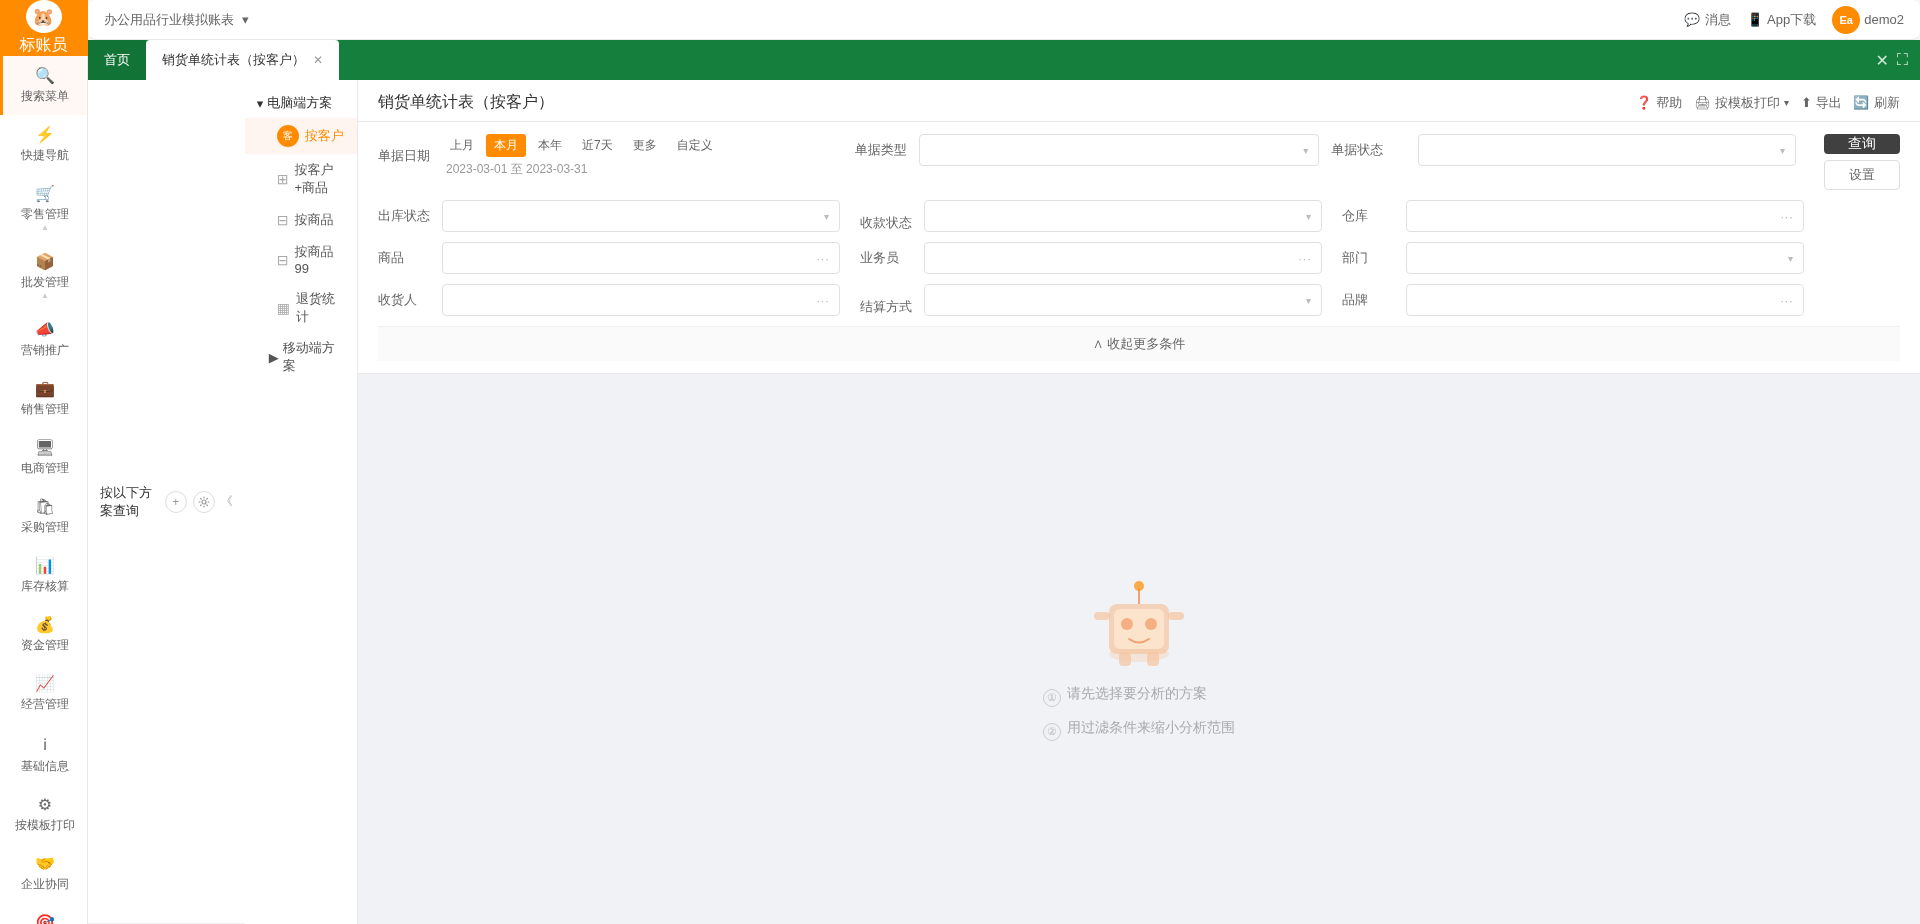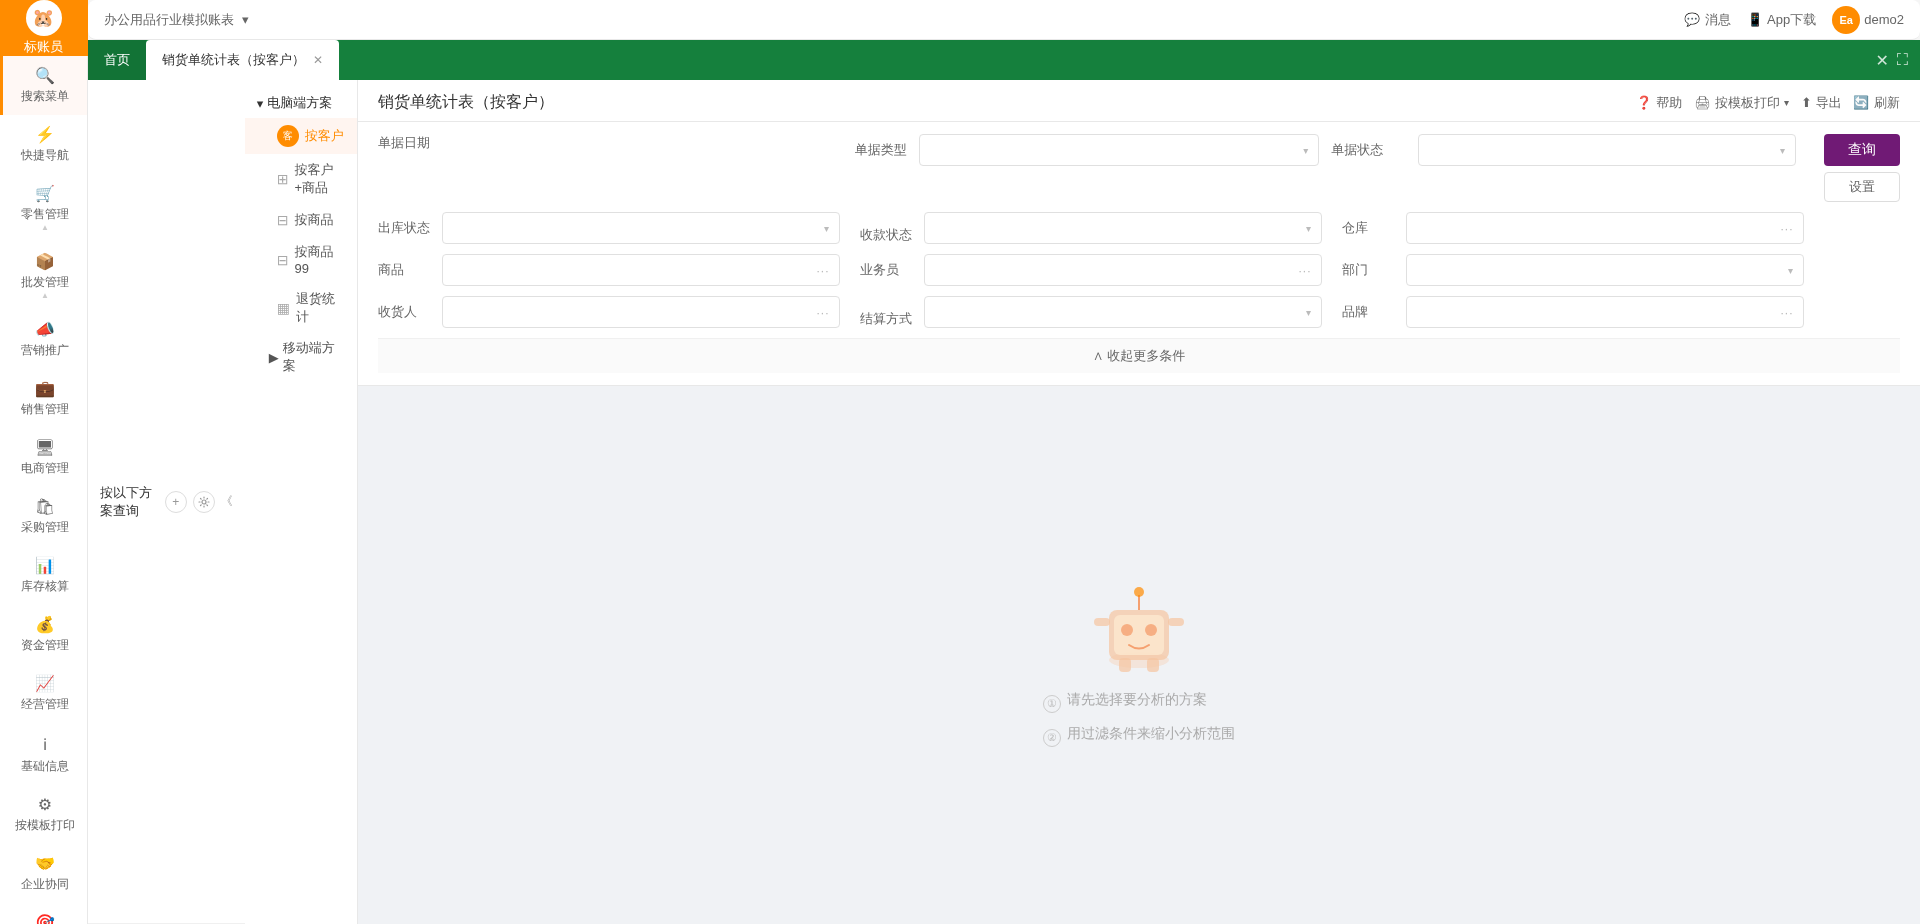--- a/index.html
+++ b/index.html
@@ -3,21 +3,21 @@
   <meta charset="utf-8">
   <style>
     * { margin: 0; padding: 0; box-sizing: border-box; }
     body { font-family: 'Microsoft YaHei', Arial, sans-serif; font-size: 13px; background: #f5f5f5; width: 1920px; height: 924px; overflow: hidden; display: flex; }
 
     
     .sidebar { width: 88px; background: #fff; display: flex; flex-direction: column; align-items: center; border-right: 1px solid #e8e8e8; flex-shrink: 0; }
     .sidebar-logo { width: 88px; height: 56px; background: #ff8c00; display: flex; flex-direction: column; align-items: center; justify-content: center; }
     .sidebar-logo-icon { width: 36px; height: 36px; background: #fff; border-radius: 50%; display: flex; align-items: center; justify-content: center; }
     .sidebar-logo-icon span { font-size: 18px; }
-    .sidebar-logo-text { font-size: 13px; color: #fff; margin-top: 2px; }
+    .sidebar-logo-text { font-size: 16px; color: #fff; margin-top: 2px; }
     .sidebar-nav { display: flex; flex-direction: column; width: 100%; }
     .sidebar-item { display: flex; flex-direction: column; align-items: center; padding: 10px 4px; cursor: pointer; color: #666; font-size: 12px; border-left: 3px solid transparent; }
     .sidebar-item-icon { font-size: 16px; margin-bottom: 3px; }
     .sidebar-search { background: #fff8f5; border-left: 3px solid #ff8c00; }
 
     
     .main { flex: 1; display: flex; flex-direction: column; overflow: hidden; }
 
     
     .top-header { height: 40px; background: #fff; display: flex; align-items: center; justify-content: space-between; padding: 0 16px; border-bottom: 1px solid #e8e8e8; border-radius: 8px; }
@@ -72,21 +72,21 @@
     .filter-control .dots { color: #bbb; font-size: 13px; margin-left: auto; }
     .filter-control .chevron-down { color: #bbb; font-size: 10px; margin-left: auto; }
     .filter-separator { width: 20px; flex-shrink: 0; }
     .date-tabs { display: flex; align-items: center; gap: 4px; margin-right: 8px; }
     .date-tab { padding: 3px 8px; border-radius: 3px; cursor: pointer; font-size: 12px; color: #666; }
     .date-tab.active { background: #ff8c00; color: #fff; }
     .date-range { font-size: 12px; color: #999; margin-left: 4px; }
 
     
     .query-btn-area { display: flex; flex-direction: column; gap: 6px; margin-left: 16px; }
-    .btn-query { background: #701a75; color: #fff; border: none; border-radius: 4px; padding: 7px 24px; cursor: pointer; font-size: 14px; font-weight: 500; }
+    .btn-query { background: #404040; color: #fff; border: none; border-radius: 4px; padding: 1px 24px; cursor: pointer; font-size: 14px; font-weight: 500; }
     .btn-setting { background: #fff; color: #666; border: 1px solid #ddd; border-radius: 4px; padding: 5px 18px; cursor: pointer; font-size: 13px; }
 
     
     .collapse-more { text-align: center; padding: 8px 0; background: #fafafa; border-top: 1px solid #f0f0f0; cursor: pointer; color: #666; font-size: 13px; }
 
     
     .empty-state { flex: 1; display: flex; flex-direction: column; align-items: center; justify-content: center; color: #bbb; }
     .empty-hint { font-size: 14px; color: #aaa; margin-bottom: 8px; }
     .empty-hint-num { display: inline-flex; align-items: center; justify-content: center; width: 18px; height: 18px; border-radius: 50%; border: 1px solid #ccc; font-size: 11px; margin-right: 6px; color: #bbb; }
   </style>
@@ -281,20 +281,31 @@
             <span>刷新</span>
           </div>
         </div>
       </div>
 
       <div class="filter-area">
 
         <div style="display:flex; align-items:flex-start; gap:12px; margin-bottom:10px;">
           <div style="display:flex; align-items:center; flex:1;">
             <span class="filter-label" style="width:64px;">单据日期</span>
+            <div style="display:flex; flex-direction:column;">
+              <div class="date-tabs" style="margin-bottom:4px;">
+                <span class="date-tab">上月</span>
+                <span class="date-tab active">本月</span>
+                <span class="date-tab">本年</span>
+                <span class="date-tab">近7天</span>
+                <span class="date-tab">更多</span>
+                <span class="date-tab">自定义</span>
+              </div>
+              <div class="date-range">2023-03-01 至 2023-03-31</div>
+            </div>
           </div>
           <div style="display:flex; align-items:center; flex:1;">
             <span class="filter-label">单据类型</span>
             <div class="filter-control" style="flex:1;">
               <span class="placeholder"></span>
               <span class="chevron-down">▾</span>
             </div>
           </div>
           <div style="display:flex; align-items:center; flex:1;gap:23px;">
             <span class="filter-label">单据状态</span>

